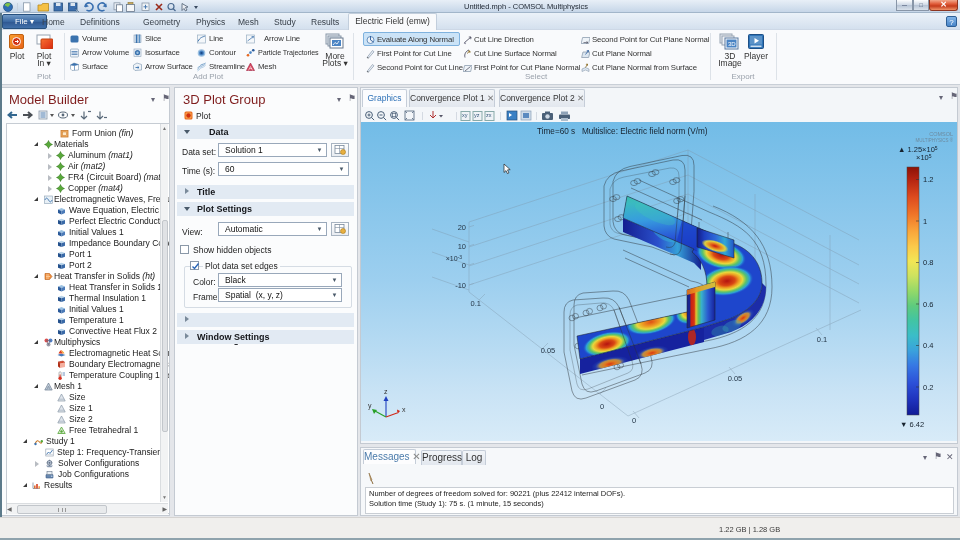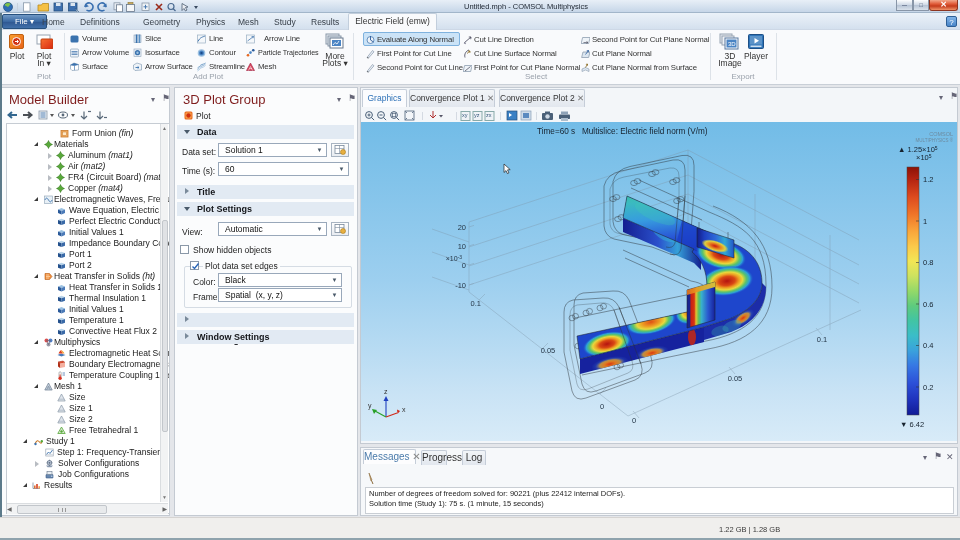--- a/index.html
+++ b/index.html
@@ -522,21 +522,21 @@
 <div class="pctl" style="left:348px; top:93px; font-size:9px;">⚑</div>
 <svg class="abs" style="left:184px; top:111px;" width="9" height="9" viewBox="0 0 9 9">
   <rect x="0.5" y="0.5" width="8" height="8" rx="1.5" fill="#e8661e"></rect>
     <rect x="1.5" y="1.5" width="6" height="6" rx="1" fill="#f8a24a"></rect>
     <circle cx="4.5" cy="4.5" r="2.2" fill="#d03010"></circle>
 </svg>
 <div class="slabel" style="left:196px; top:111px; color:#222;">Plot</div>
 
 <div class="shead" style="top:125px;">
     <span style="position:absolute;left:7px;top:5px;width:0;height:0;border-left:3.5px solid transparent;border-right:3.5px solid transparent;border-top:4.5px solid #4a5a6a;"></span>
-    <b style="position:absolute;left:20px;">Data</b>
+    <b style="position:absolute;left:32px;">Data</b>
   </div>
 <div class="slabel" style="left:182px; top:147px;">Data set:</div>
 <div class="combo" style="left:218px; top:143px; width:109px;">Solution 1<span class="ca">▼</span></div>
 <div class="sqbtn" style="left:331px; top:143px;">
     <svg width="16" height="12" viewBox="0 0 16 12">
       <rect x="3" y="1.5" width="9" height="8" fill="#fff" stroke="#7a8a9c" stroke-width="0.8"></rect>
       <path d="M3 4.5 h9 M7.5 1.5 v8" stroke="#7a8a9c" stroke-width="0.6"></path>
       <circle cx="11" cy="8" r="2.5" fill="#e8b040" stroke="#a87818" stroke-width="0.6"></circle>
     </svg>
   </div>
@@ -946,21 +946,21 @@
 <g font-family="Liberation Sans" font-size="7" fill="#333">
 <text x="23" y="272">z</text>
       <text x="7" y="286">y</text>
       <text x="41" y="290">x</text>
 </g>
 <path d="M143,42 l0,8.5 2,-1.9 1.4,3 1.5,-0.7 -1.4,-3 2.7,-0.3 z" fill="#fff" stroke="#222" stroke-width="0.7"></path>
 </svg>
 
 <div class="panel" style="left:360px; top:447px; width:598px; height:69px; background:#f6f8fa;"></div>
 <div class="mtab" style="left:363px; top:449px; width:53px; background:#fdfdfe; color:#4a7aaa;">Messages <span style="color:#888;">✕</span></div>
-<div class="mtab" style="left:421px; top:450px; width:26px;">Progress</div>
+<div class="mtab" style="left:421px; top:450px; width:41px;">Progress</div>
 <div class="mtab" style="left:462px; top:450px; width:24px;">Log</div>
 <div class="pctl" style="left:923px; top:453px;">▾</div>
 <div class="pctl" style="left:934px; top:451px; font-size:9px;">⚑</div>
 <div class="pctl" style="left:946px; top:452px; font-size:9px;">✕</div>
 <svg class="abs" style="left:366px; top:472px;" width="12" height="14" viewBox="0 0 12 14">
   <path d="M3 1 L6 8 L5 9 Z" fill="#caa26a" stroke="#8a6a3a" stroke-width="0.6"></path>
   <path d="M5.5 8.5 l1.5 3.5" stroke="#8a6a3a" stroke-width="1"></path>
 </svg>
 <div class="abs" style="left:365px; top:487px; width:589px; height:27px; background:#fff; border:1px solid #c9ced4;"></div>
 <div class="txt" style="left:369px; top:489px; font-size:7.5px; color:#222;">Number of degrees of freedom solved for: 90221 (plus 22412 internal DOFs).</div>

